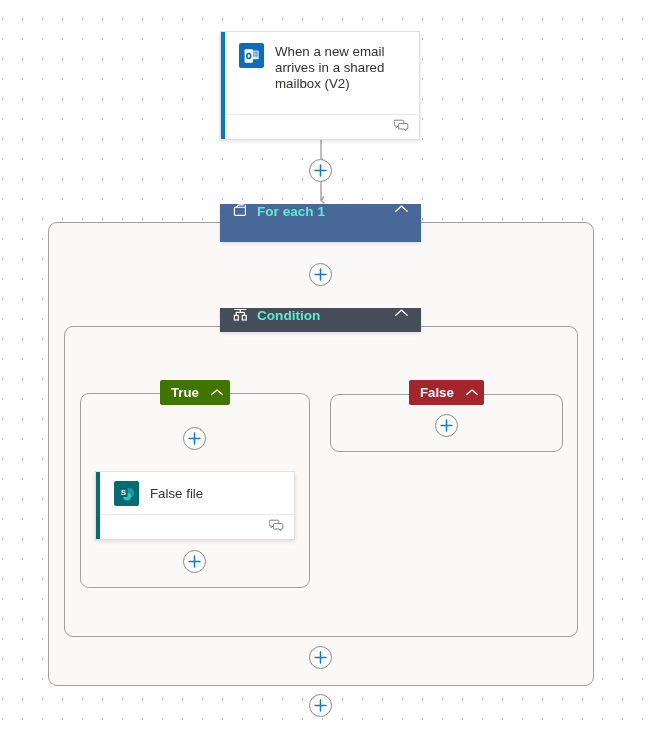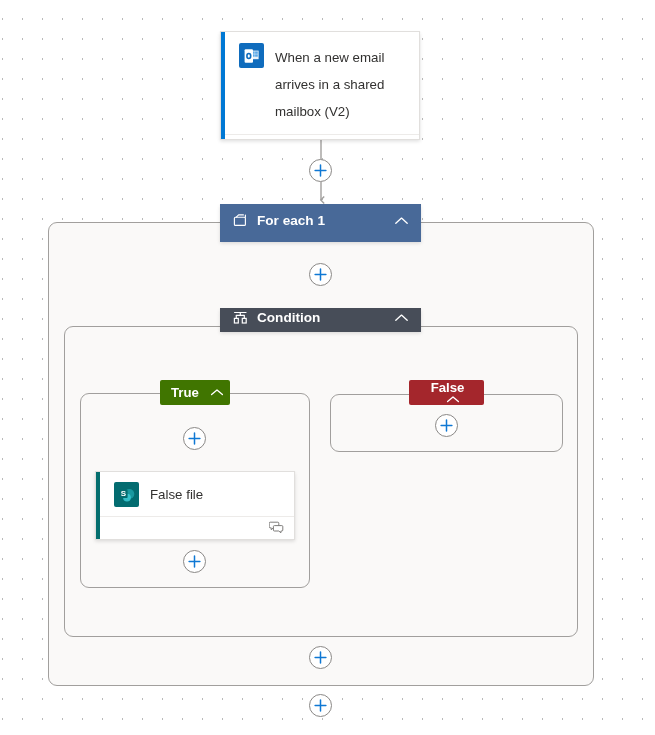--- a/index.html
+++ b/index.html
@@ -82,43 +82,43 @@
     width: 25px; height: 25px;
     border-radius: 2px;
     margin-right: 11px;
     position: relative;
     display: flex;
     align-items: center;
     justify-content: center;
   }
   .card-title {
     font-size: 13.3px;
-    line-height: 27px;
+    line-height: 16px;
     color: #323130;
     padding-top: 1px;
   }
   .card-footer {
     flex: 0 0 auto;
     height: 24px;
     border-top: 1px solid #edebe9;
     display: flex;
     align-items: center;
     justify-content: flex-end;
     padding-right: 10px;
   }
   .comment-icon { opacity: .85; }
 
   
   .scope-header {
     position: absolute;
     box-sizing: border-box;
     display: flex;
-    align-items: center;
+    align-items: flex-start;
     padding: 0 12px 5px 13px;
-    color: #ffffff;
+    color: #5eead4;
     font-size: 13.6px;
     font-weight: bold;
     box-shadow: 0 1.6px 3.6px rgba(0,0,0,0.13), 0 0.3px 0.9px rgba(0,0,0,0.11);
   }
   .scope-header .hdr-icon {
     flex: 0 0 auto;
     margin-right: 9px;
     display: flex;
     align-items: center;
   }
@@ -253,21 +253,21 @@
 
   <div class="branch-label" style="left:160px; top:380px; width:70px; height:25px; background:#407500;">
     <span>True</span>
     <span class="chev">
       <svg width="14" height="9" viewBox="0 0 14 9" xmlns="http://www.w3.org/2000/svg">
         <path d="M1.6,6.6 L7,1.9 L12.4,6.6" fill="none" stroke="#ffffff" stroke-width="1.3" stroke-linecap="round" stroke-linejoin="round"></path>
       </svg>
     </span>
   </div>
 
-  <div class="branch-label" style="left:409px; top:380px; width:75px; height:25px; background:#a4262c;flex-direction:column;">
+  <div class="branch-label" style="left:409px; top:380px; width:75px; height:25px; background:#a4262c;">
     <span>False</span>
     <span class="chev">
       <svg width="14" height="9" viewBox="0 0 14 9" xmlns="http://www.w3.org/2000/svg">
         <path d="M1.6,6.6 L7,1.9 L12.4,6.6" fill="none" stroke="#ffffff" stroke-width="1.3" stroke-linecap="round" stroke-linejoin="round"></path>
       </svg>
     </span>
   </div>
 
   <div class="card" style="left:95px; top:471px; width:200px; height:69px;">
     <div class="accent" style="background:#046e6e;"></div>

